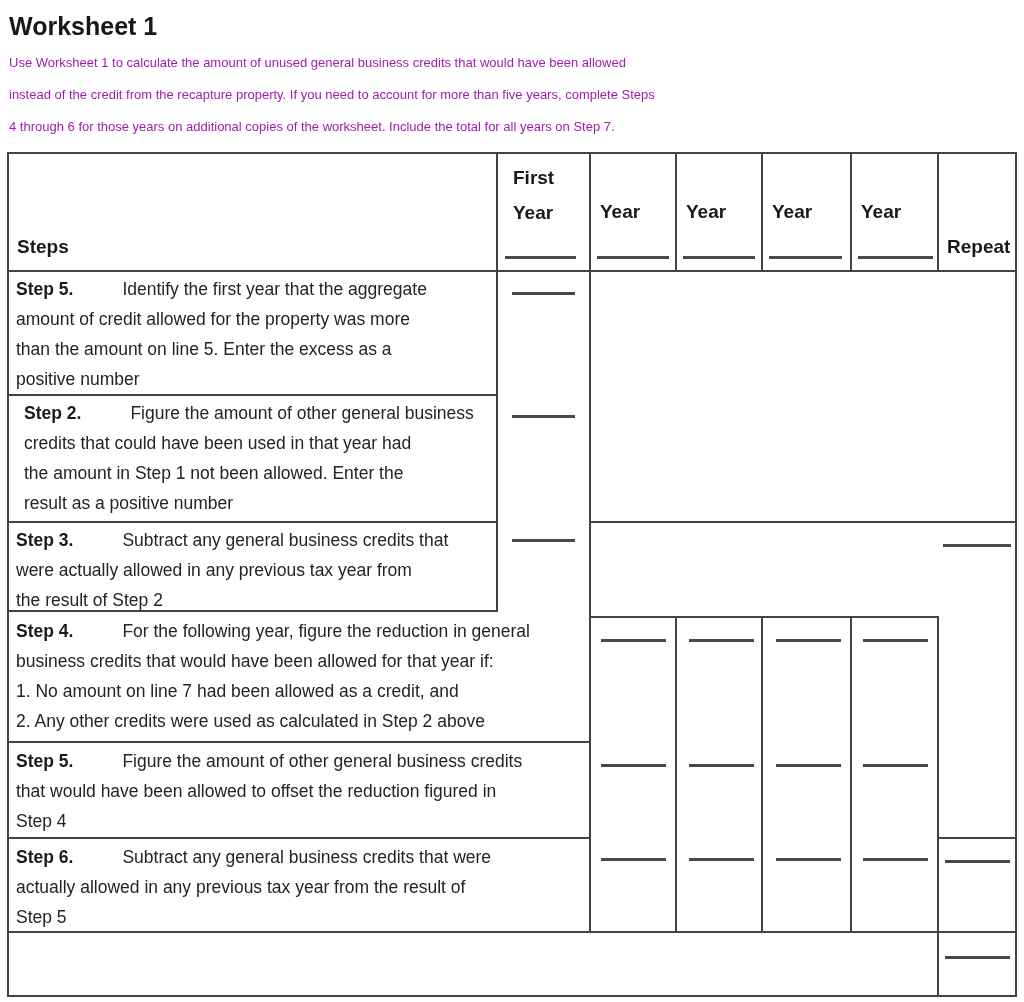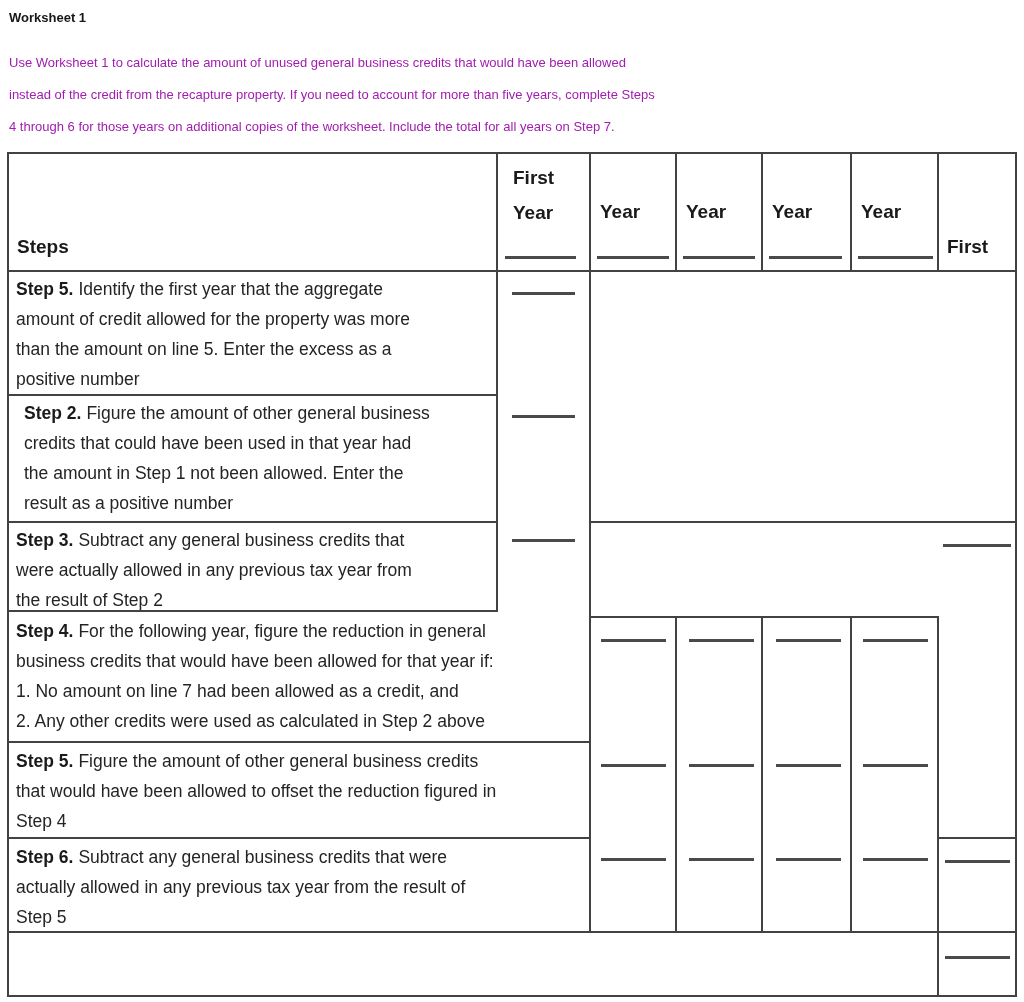--- a/index.html
+++ b/index.html
@@ -3,36 +3,36 @@
 <meta charset="utf-8">
 <style>
   html,body{margin:0;padding:0;background:#fff;}
   .sheet{
     position:relative;width:1024px;height:1002px;background:#ffffff;
     font-family:"Liberation Sans","DejaVu Sans",sans-serif;color:#242424;
     overflow:hidden;
   }
   .abs{position:absolute;}
   .title{
-    left:9px;top:6px;font-size:13px;font-weight:bold;color:#171717;line-height:24px;
+    left:9px;top:14px;font-size:25px;font-weight:bold;color:#171717;line-height:24px;
   }
   .intro{
     left:9px;top:47px;width:1008px;font-size:13px;line-height:32px;color:#a21caf;
     white-space:pre-line;
   }
   
   .hl,.vl{background:#424242;}
   .hl{height:2px;}
   .vl{width:2px;}
   
   .blank{height:3px;background:#4a4a4a;}
   
   .cell{box-sizing:border-box;font-size:17.5px;line-height:30px;color:#242424;}
   .cell .step-label{font-weight:bold;color:#1a1a1a;margin-right:5px;}
-  .cell .step-text{white-space:pre-line;}
+  .cell .step-text{white-space:pre-line;margin-left:44px;}
   .hdr{font-weight:bold;font-size:19px;color:#1a1a1a;}
   .bottom-align{display:flex;align-items:flex-end;}
   .fy-wrap{display:inline-block;width:56px;line-height:35px;}
   .yr{line-height:22px;}
 </style>
 </head>
 <body>
 
 <div class="sheet">
 
@@ -81,21 +81,21 @@
     <div class="abs cell hdr yr" style="left:677px;top:201px;width:83px;padding-left:9px;">
       <span>Year</span>
     </div>
     <div class="abs cell hdr yr" style="left:763px;top:201px;width:86px;padding-left:9px;">
       <span>Year</span>
     </div>
     <div class="abs cell hdr yr" style="left:852px;top:201px;width:84px;padding-left:9px;">
       <span>Year</span>
     </div>
     <div class="abs cell hdr bottom-align" style="left:939px;top:153px;width:76px;height:116px;padding:0 0 7px 8px;">
-      <span>First</span>
+      <span>Repeat</span>
     </div>
 
     <div class="abs blank" style="top:256px;left:505px;width:71px;"></div>
     <div class="abs blank" style="top:256px;left:597px;width:72px;"></div>
     <div class="abs blank" style="top:256px;left:683px;width:72px;"></div>
     <div class="abs blank" style="top:256px;left:769px;width:73px;"></div>
     <div class="abs blank" style="top:256px;left:858px;width:75px;"></div>
 
     <div class="abs cell" style="left:8px;top:272px;width:487px;height:122px;padding:2px 4px 0 8px;">
       <b class="step-label">Step 5.</b><span class="step-text">Identify the first year that the aggregate

